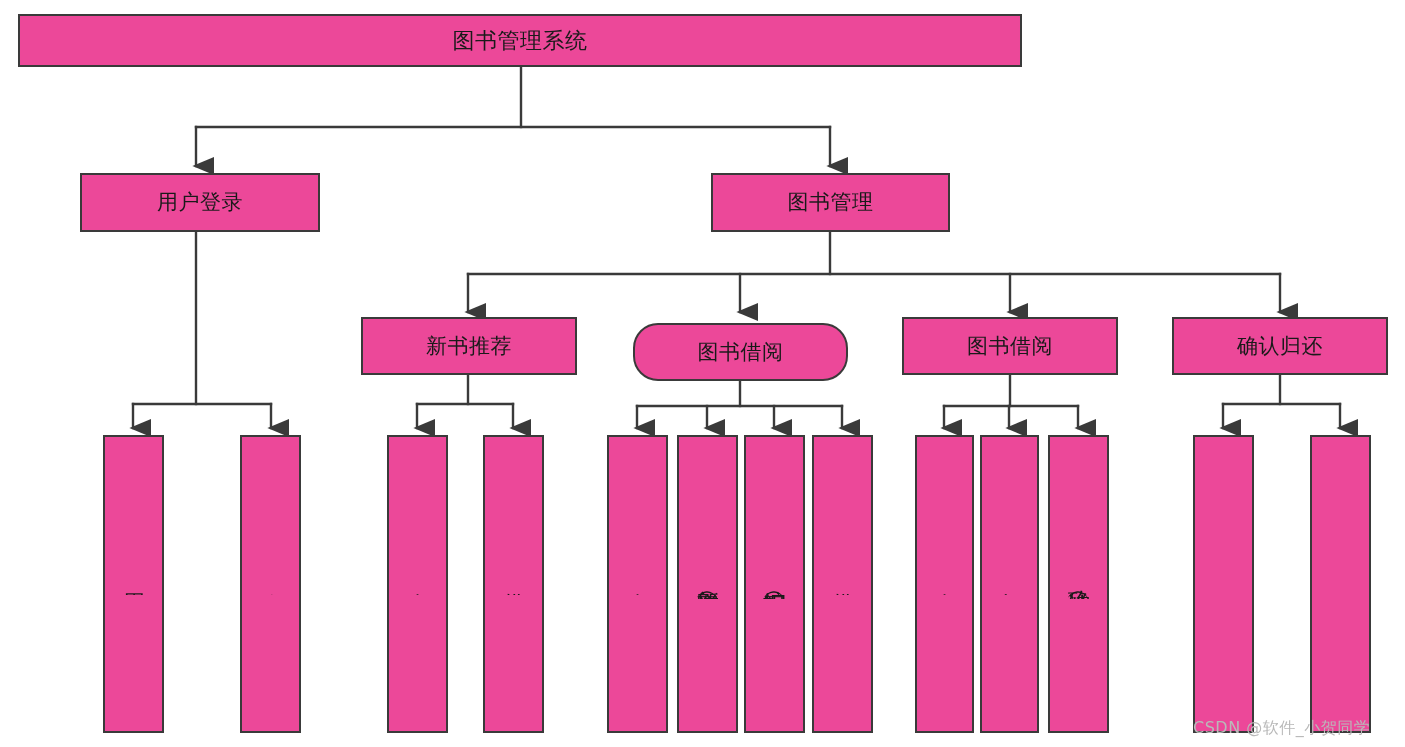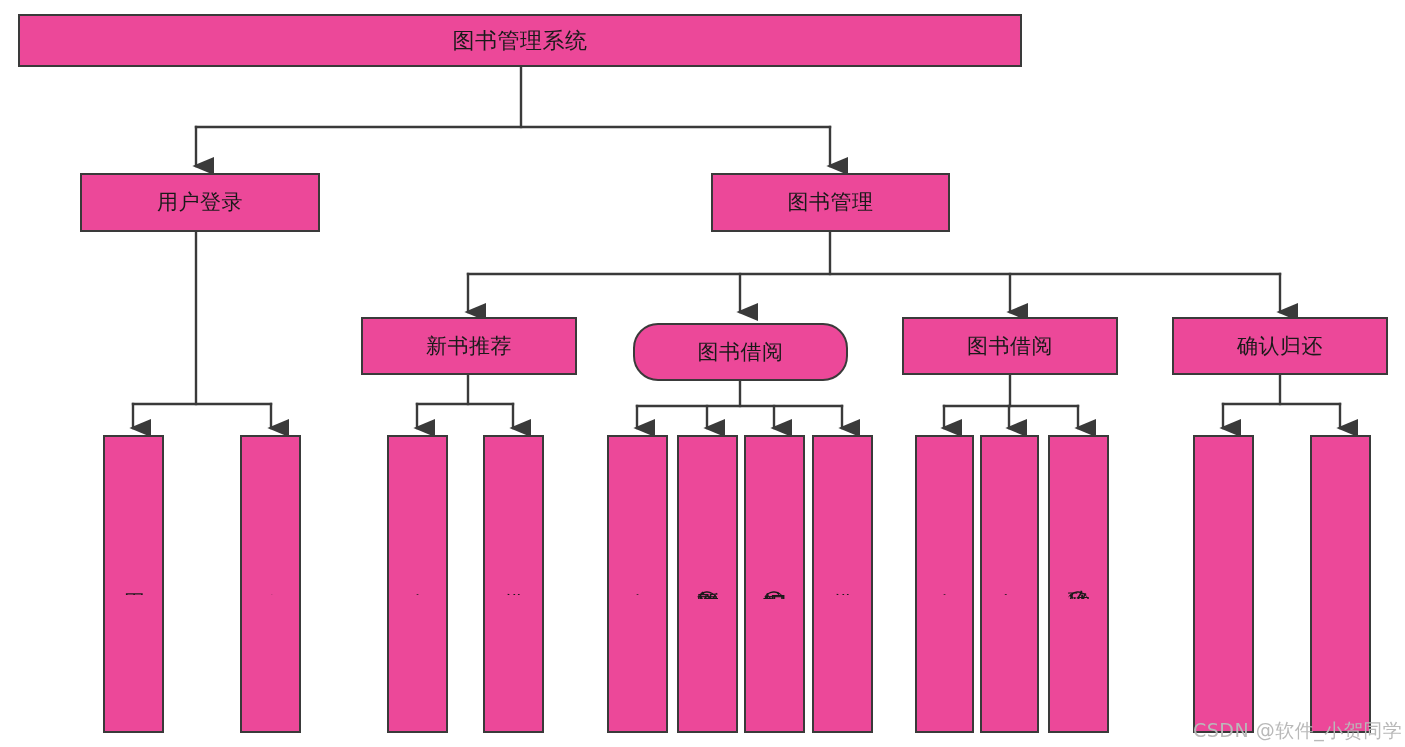--- a/index.html
+++ b/index.html
@@ -64,21 +64,21 @@
     letter-spacing: 5px;
     white-space: nowrap;
     max-height: 100%;
     overflow: hidden;
   }
   .node.vert.tall .label {
     letter-spacing: 3px;
   }
   .watermark {
     position: absolute;
-    font-size: 19px;
+    font-size: 16px;
     color: #b9b9b9;
     white-space: nowrap;
     letter-spacing: 0.5px;
     font-family: "DejaVu Sans", "Liberation Sans", sans-serif;
   }
 </style>
 </head>
 <body>
 
 <div id="canvas">

